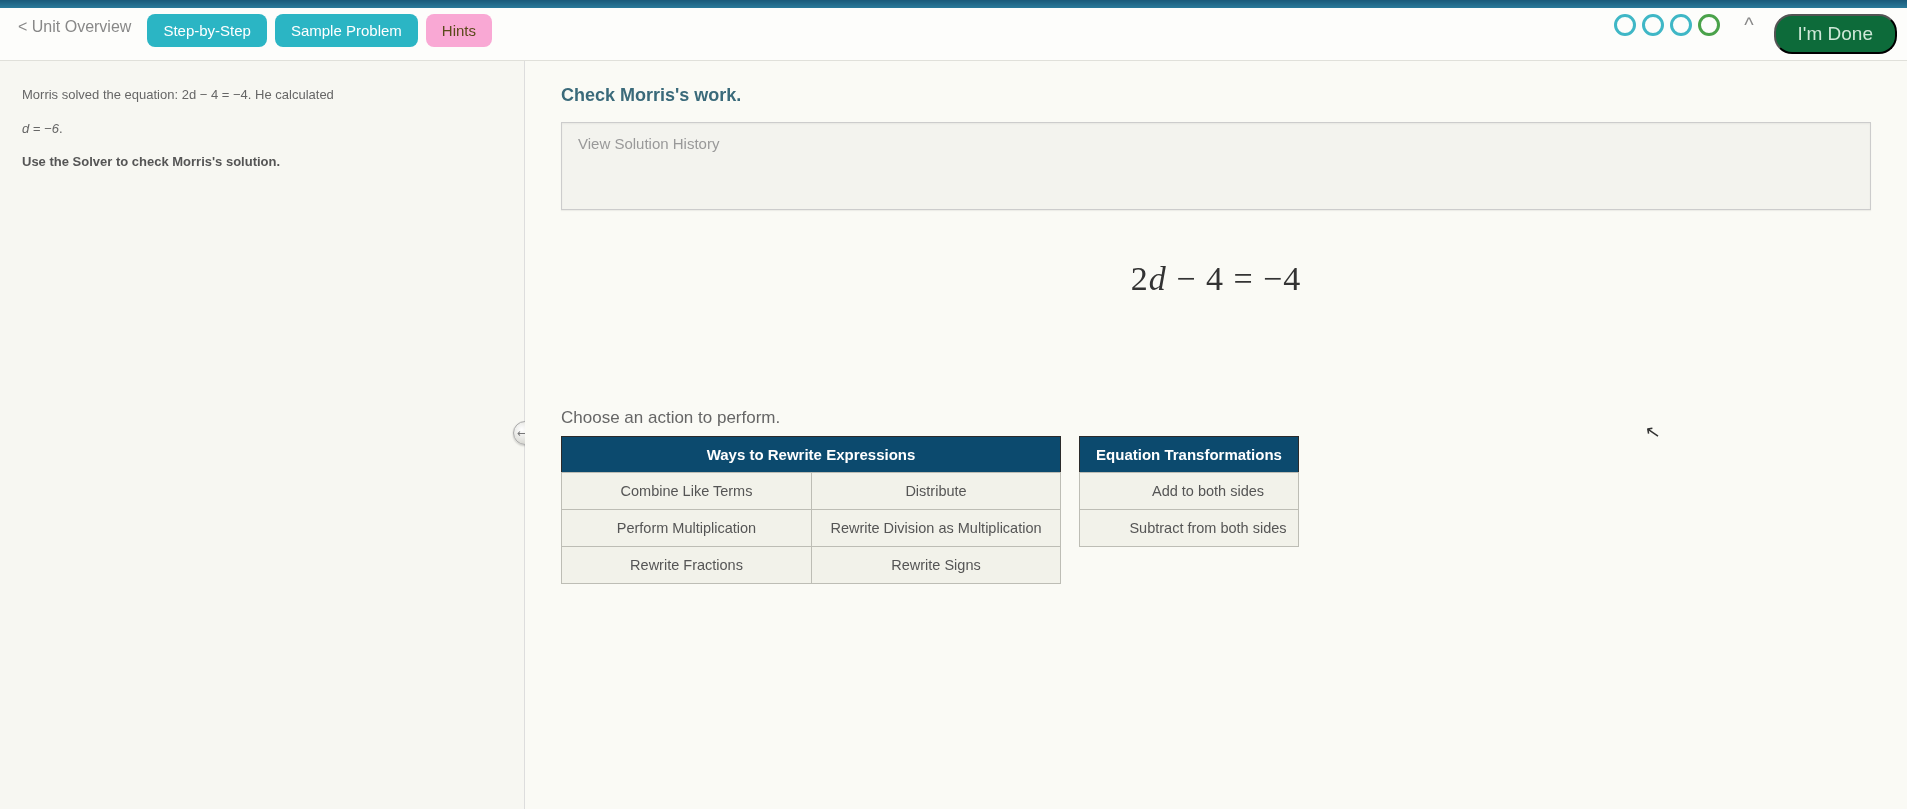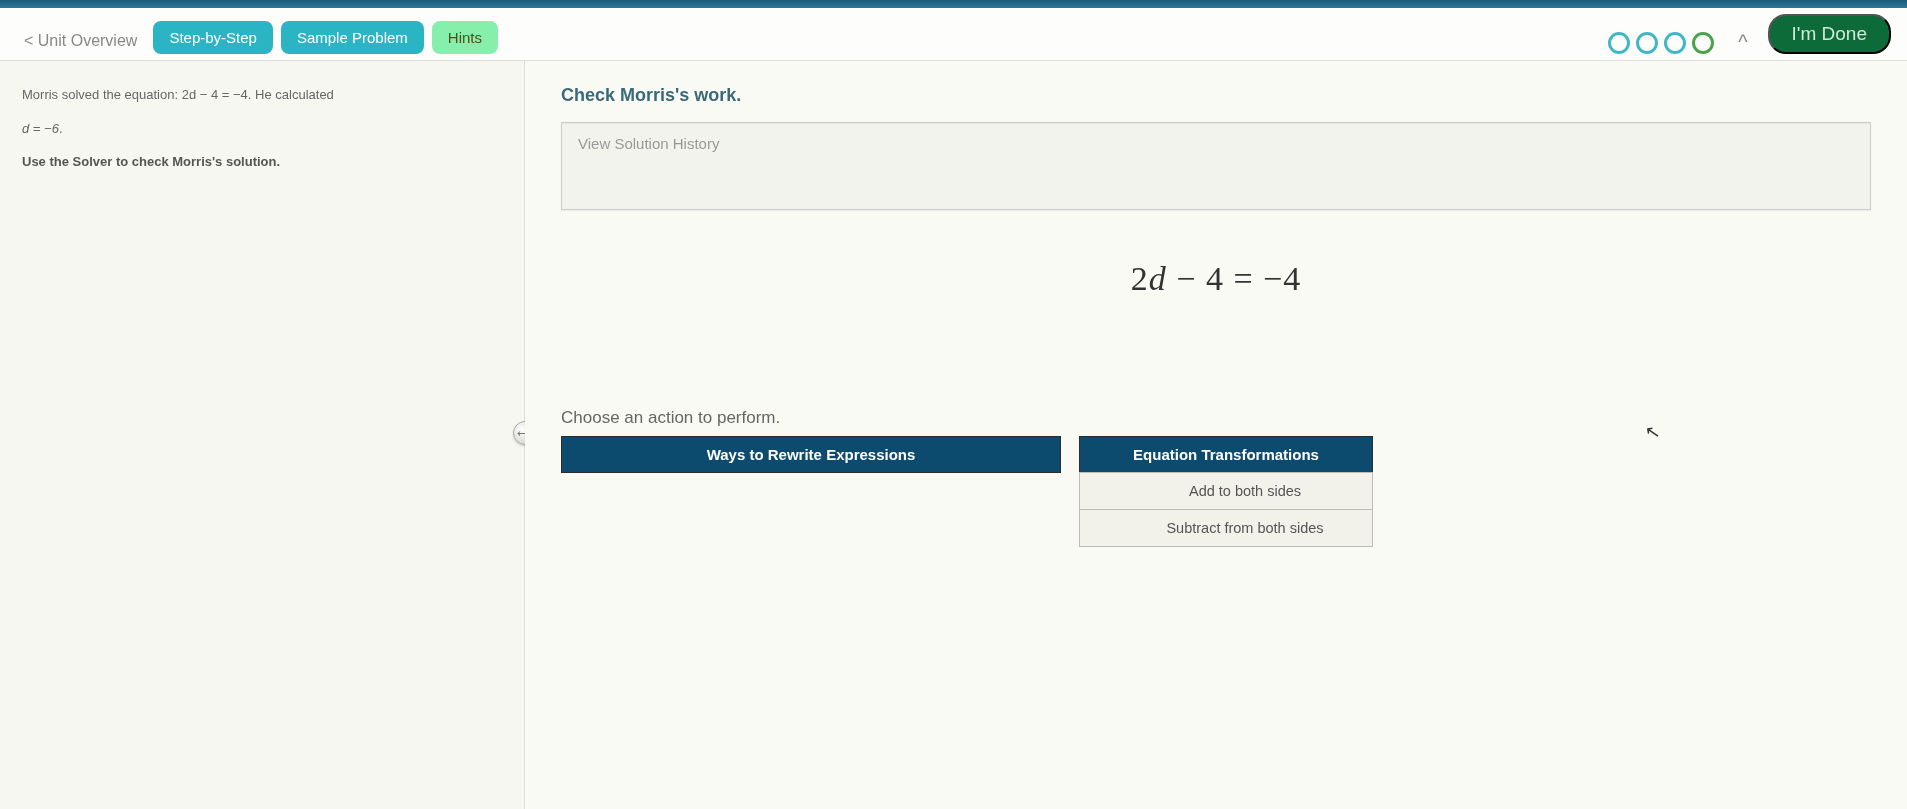--- a/index.html
+++ b/index.html
@@ -10,42 +10,42 @@
     height: 809px;
     overflow: hidden;
     color: #555;
   }
   .top-strip {
     height: 8px;
     background: linear-gradient(to bottom, #1a5a7a, #2a7a9a);
   }
   .toolbar {
     display: flex;
-    align-items: flex-end;
-    padding: 6px 16px;
+    align-items: flex-start;
+    padding: 6px 10px;
     background: #fdfdfb;
     border-bottom: 1px solid #e0e0da;
     gap: 8px;
   }
   .unit-link {
     color: #888;
     font-size: 16px;
     padding: 4px 8px;
     cursor: pointer;
   }
   .btn {
     border: none;
     border-radius: 8px;
     padding: 8px 16px;
     font-size: 15px;
     color: #fff;
     cursor: pointer;
   }
   .btn-teal { background: #2bb5c4; }
-  .btn-yellow { background: #86efac; color: #5a4a1a; }
+  .btn-yellow { background: #f9a8d4; color: #5a4a1a; }
   .btn-done {
     background: #0d6b3a;
     color: #cfe8d8;
     border-radius: 18px;
     padding: 7px 22px;
     font-size: 19px;
   }
   .spacer { flex: 1; }
   .progress-dots { display: flex; gap: 6px; align-items: center; margin-right: 10px; }
   .dot {
@@ -114,21 +114,21 @@
     font-size: 17px;
     color: #666;
     margin-bottom: 8px;
   }
   .action-row {
     display: flex;
     gap: 18px;
     align-items: flex-start;
   }
   .panel1 { width: 500px; }
-  .panel2 { width: 294px; border-radius: 28px; }
+  .panel2 { width: 220px; border-radius: 28px; }
   .panel3 { width: 180px; }
   .panel-head {
     background: #0c4a6e;
     color: #fff;
     font-weight: 600;
     font-size: 15px;
     text-align: center;
     padding: 9px 6px;
     border: 1px solid #2b2b2b;
   }
@@ -222,20 +222,28 @@
     </div>
 
     <span class="cursor-arrow">↖</span>
 
     <div class="choose-label">Choose an action to perform.</div>
 
     <div class="action-row">
 
       <div class="panel1">
         <div class="panel-head">Ways to Rewrite Expressions</div>
+        <div class="grid2">
+          <div class="cell">Combine Like Terms</div>
+          <div class="cell">Distribute</div>
+          <div class="cell">Perform Multiplication</div>
+          <div class="cell">Rewrite Division as Multiplication</div>
+          <div class="cell">Rewrite Fractions</div>
+          <div class="cell">Rewrite Signs</div>
+        </div>
       </div>
 
       <div class="panel2">
         <div class="panel-head">Equation Transformations</div>
         <div class="cell">Add to both sides</div>
         <div class="cell">Subtract from both sides</div>
       </div>
 
 
     </div>

